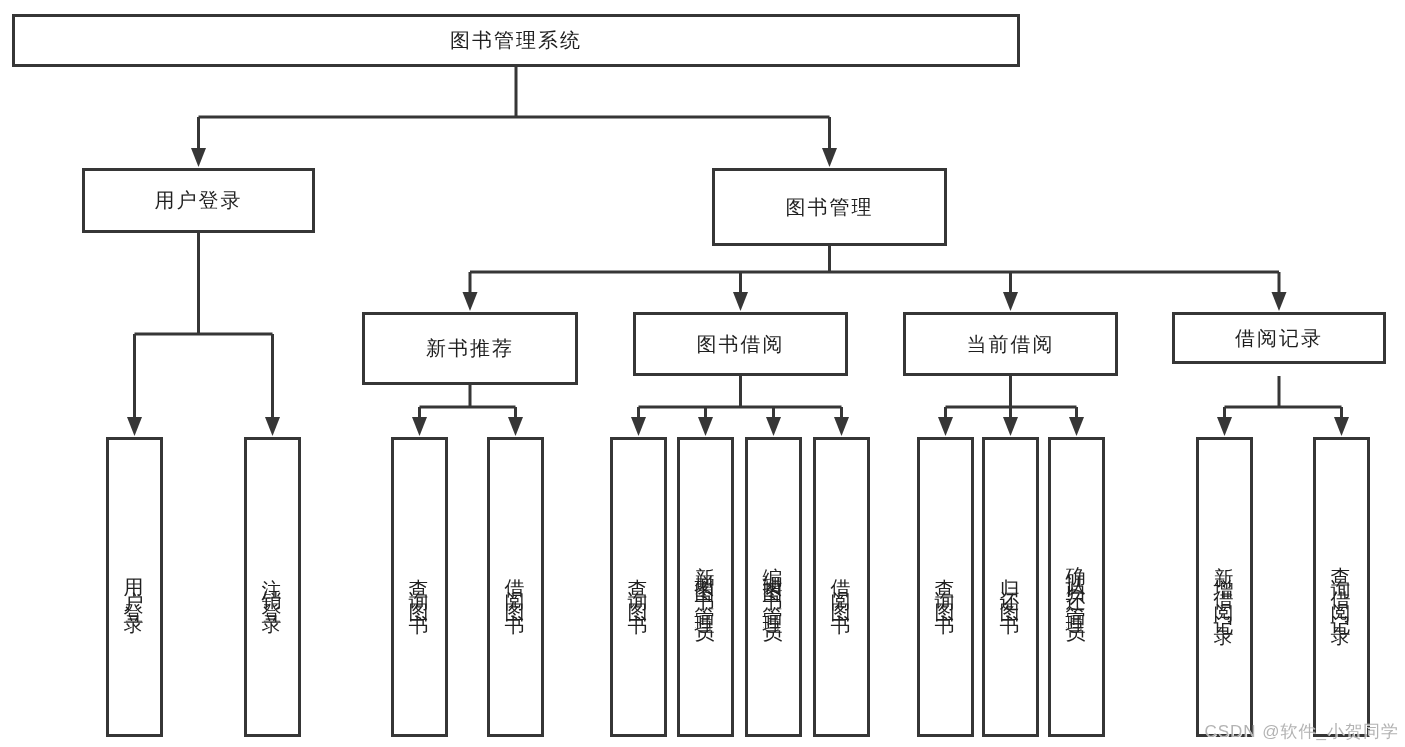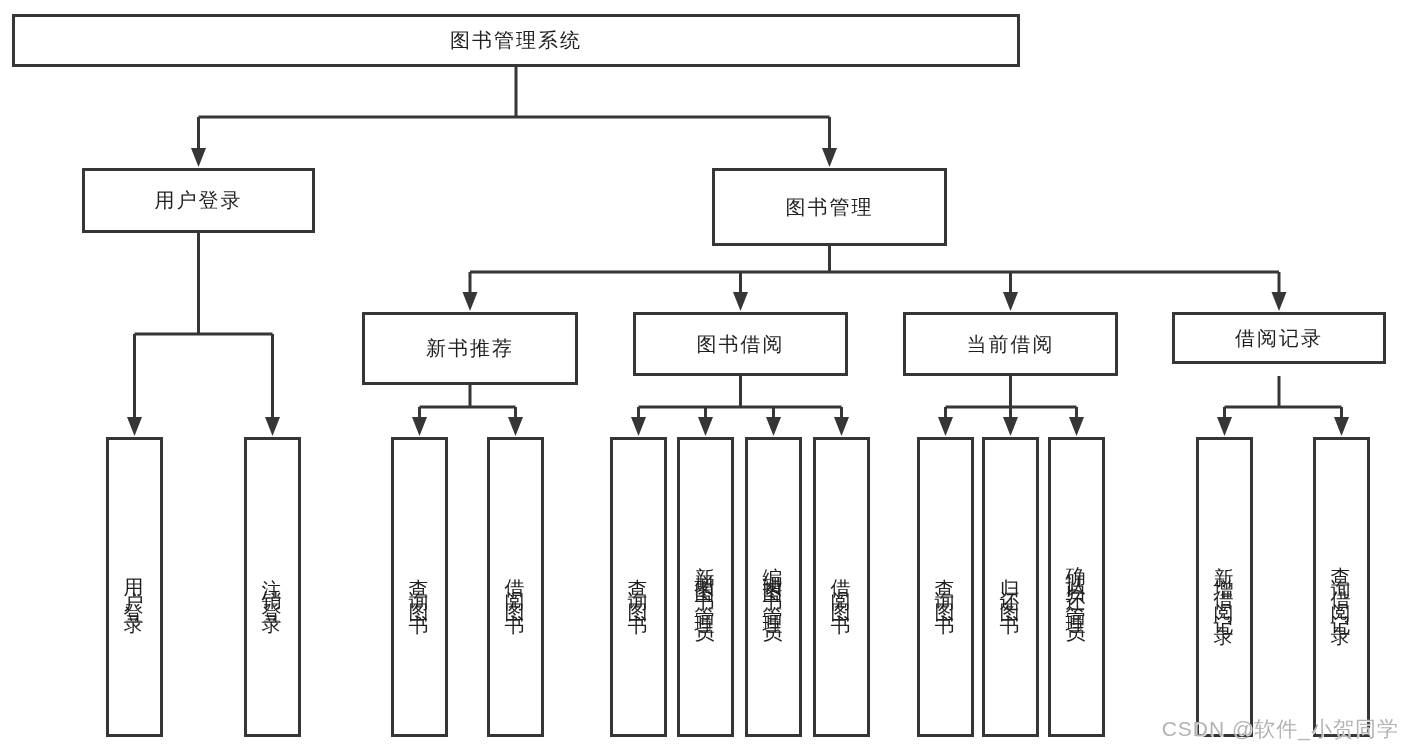--- a/index.html
+++ b/index.html
@@ -34,21 +34,21 @@
   .v{
     writing-mode:vertical-rl;
     text-orientation:mixed;
     letter-spacing:12px;
     top:437px;width:57px;height:300px;
   }
   .v.tight{letter-spacing:8px;}
   #watermark{
     position:absolute;
     right:6px;bottom:4px;
-    font-size:21px;
+    font-size:17px;
     color:var(--wm);
     z-index:3;
     letter-spacing:1px;
     text-shadow:1px 1px 0 rgba(255,255,255,0.85);
   }
 </style>
 </head>
 <body>
 
 <div id="canvas">

